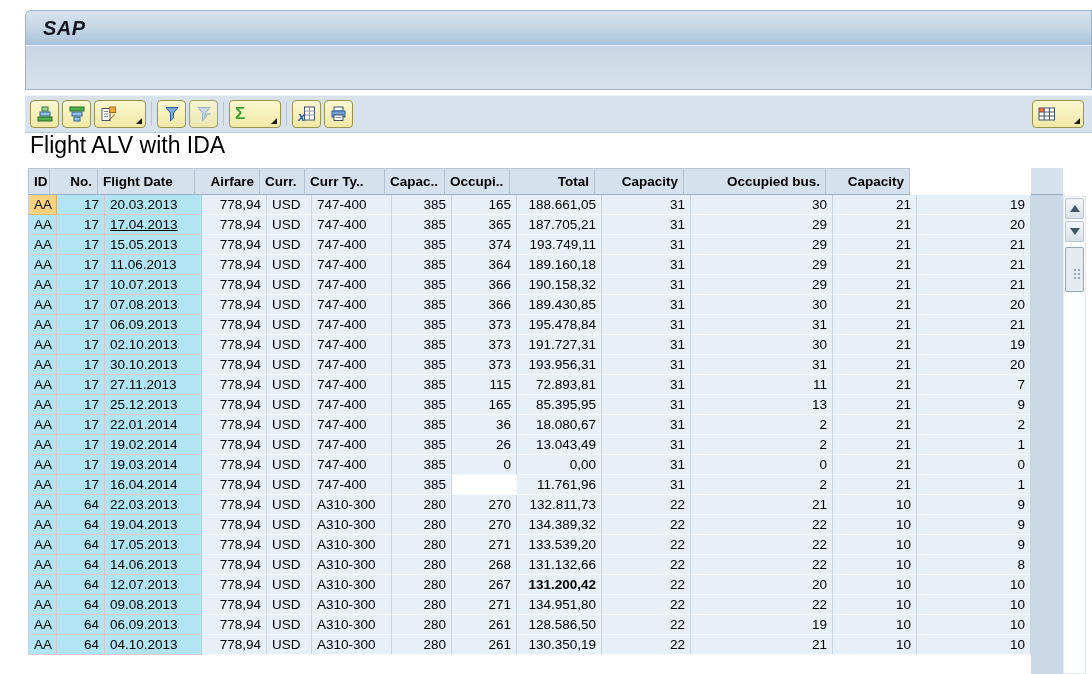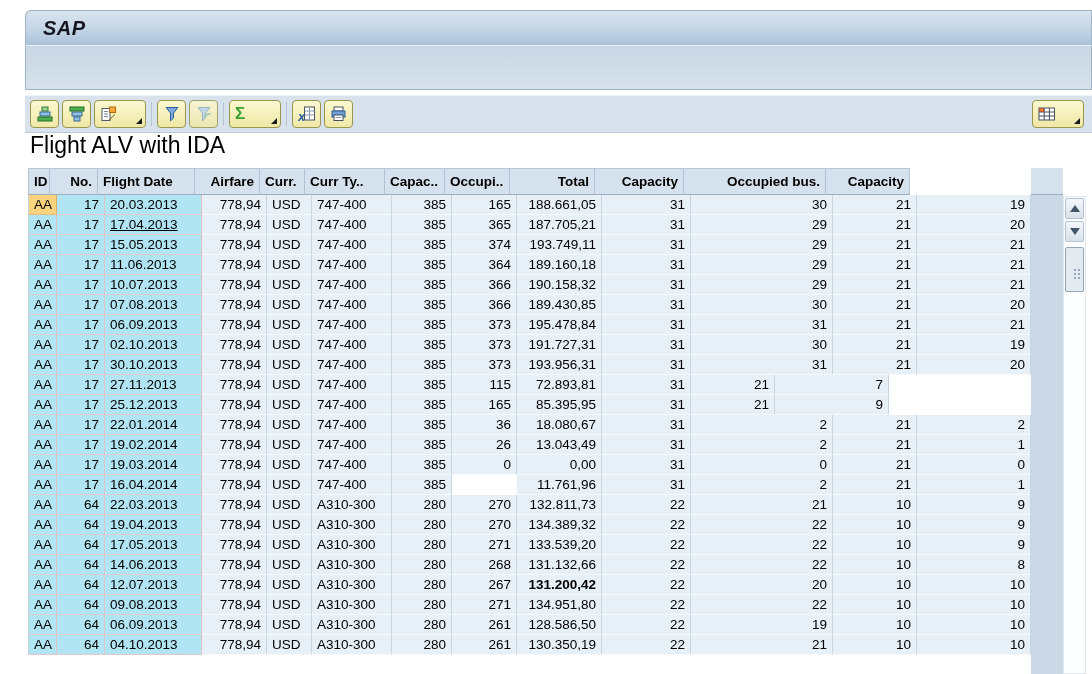--- a/index.html
+++ b/index.html
@@ -356,34 +356,36 @@
         <div class="gd-cell al key" style="width: 29px;">AA</div>
         <div class="gd-cell ar key" style="width: 48px;">17</div>
         <div class="gd-cell al key" style="width: 97px;">27.11.2013</div>
         <div class="gd-cell ar" style="width: 65px;">778,94</div>
         <div class="gd-cell al" style="width: 45px;">USD</div>
         <div class="gd-cell al" style="width: 80px;">747-400</div>
         <div class="gd-cell ar" style="width: 60px;">385</div>
         <div class="gd-cell ar" style="width: 65px;">115</div>
         <div class="gd-cell ar" style="width: 85px;">72.893,81</div>
         <div class="gd-cell ar" style="width: 89px;">31</div>
+        <div class="gd-cell ar" style="width: 142px;">11</div>
         <div class="gd-cell ar" style="width: 84px;">21</div>
         <div class="gd-cell ar" style="width: 114px;">7</div>
       </div>
       <div class="grid-row">
         <div class="gd-cell al key" style="width: 29px;">AA</div>
         <div class="gd-cell ar key" style="width: 48px;">17</div>
         <div class="gd-cell al key" style="width: 97px;">25.12.2013</div>
         <div class="gd-cell ar" style="width: 65px;">778,94</div>
         <div class="gd-cell al" style="width: 45px;">USD</div>
         <div class="gd-cell al" style="width: 80px;">747-400</div>
         <div class="gd-cell ar" style="width: 60px;">385</div>
         <div class="gd-cell ar" style="width: 65px;">165</div>
         <div class="gd-cell ar" style="width: 85px;">85.395,95</div>
         <div class="gd-cell ar" style="width: 89px;">31</div>
+        <div class="gd-cell ar" style="width: 142px;">13</div>
         <div class="gd-cell ar" style="width: 84px;">21</div>
         <div class="gd-cell ar" style="width: 114px;">9</div>
       </div>
       <div class="grid-row">
         <div class="gd-cell al key" style="width: 29px;">AA</div>
         <div class="gd-cell ar key" style="width: 48px;">17</div>
         <div class="gd-cell al key" style="width: 97px;">22.01.2014</div>
         <div class="gd-cell ar" style="width: 65px;">778,94</div>
         <div class="gd-cell al" style="width: 45px;">USD</div>
         <div class="gd-cell al" style="width: 80px;">747-400</div>

